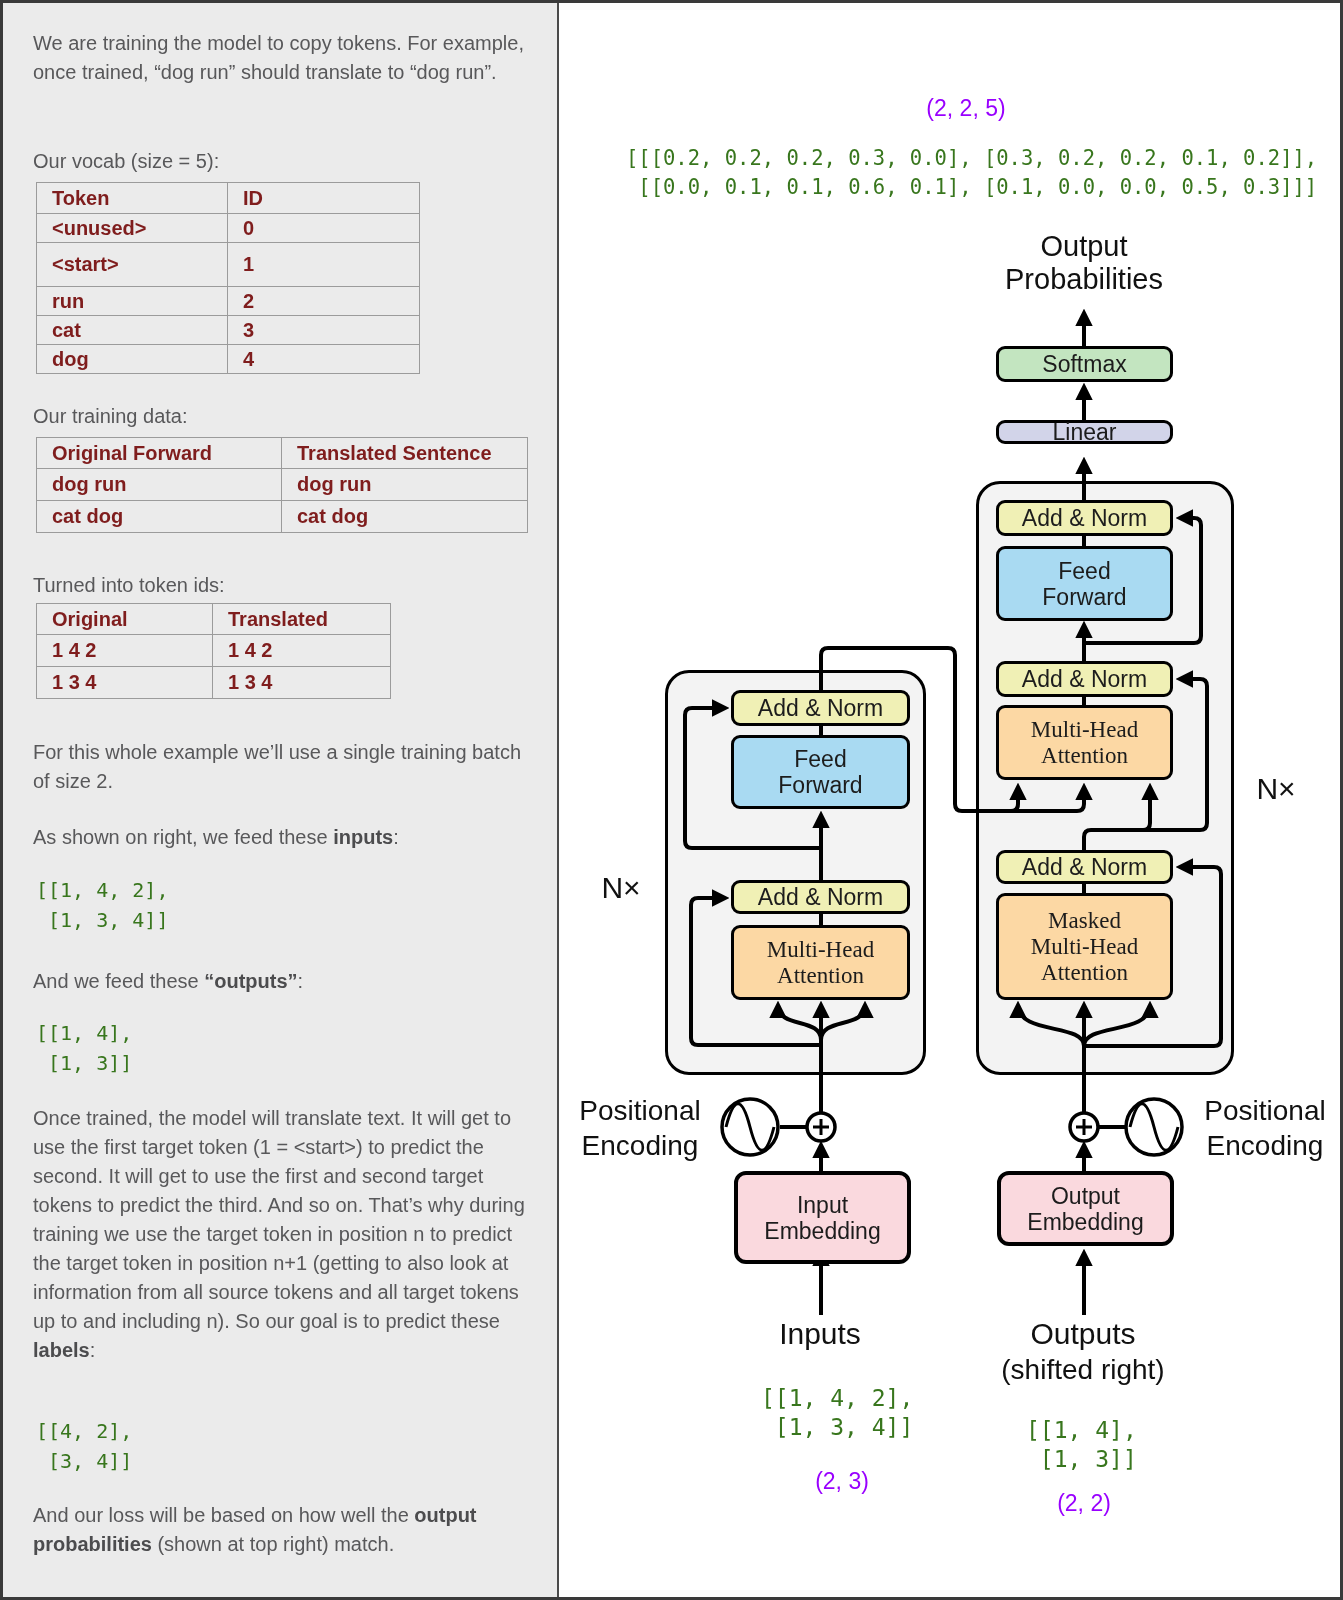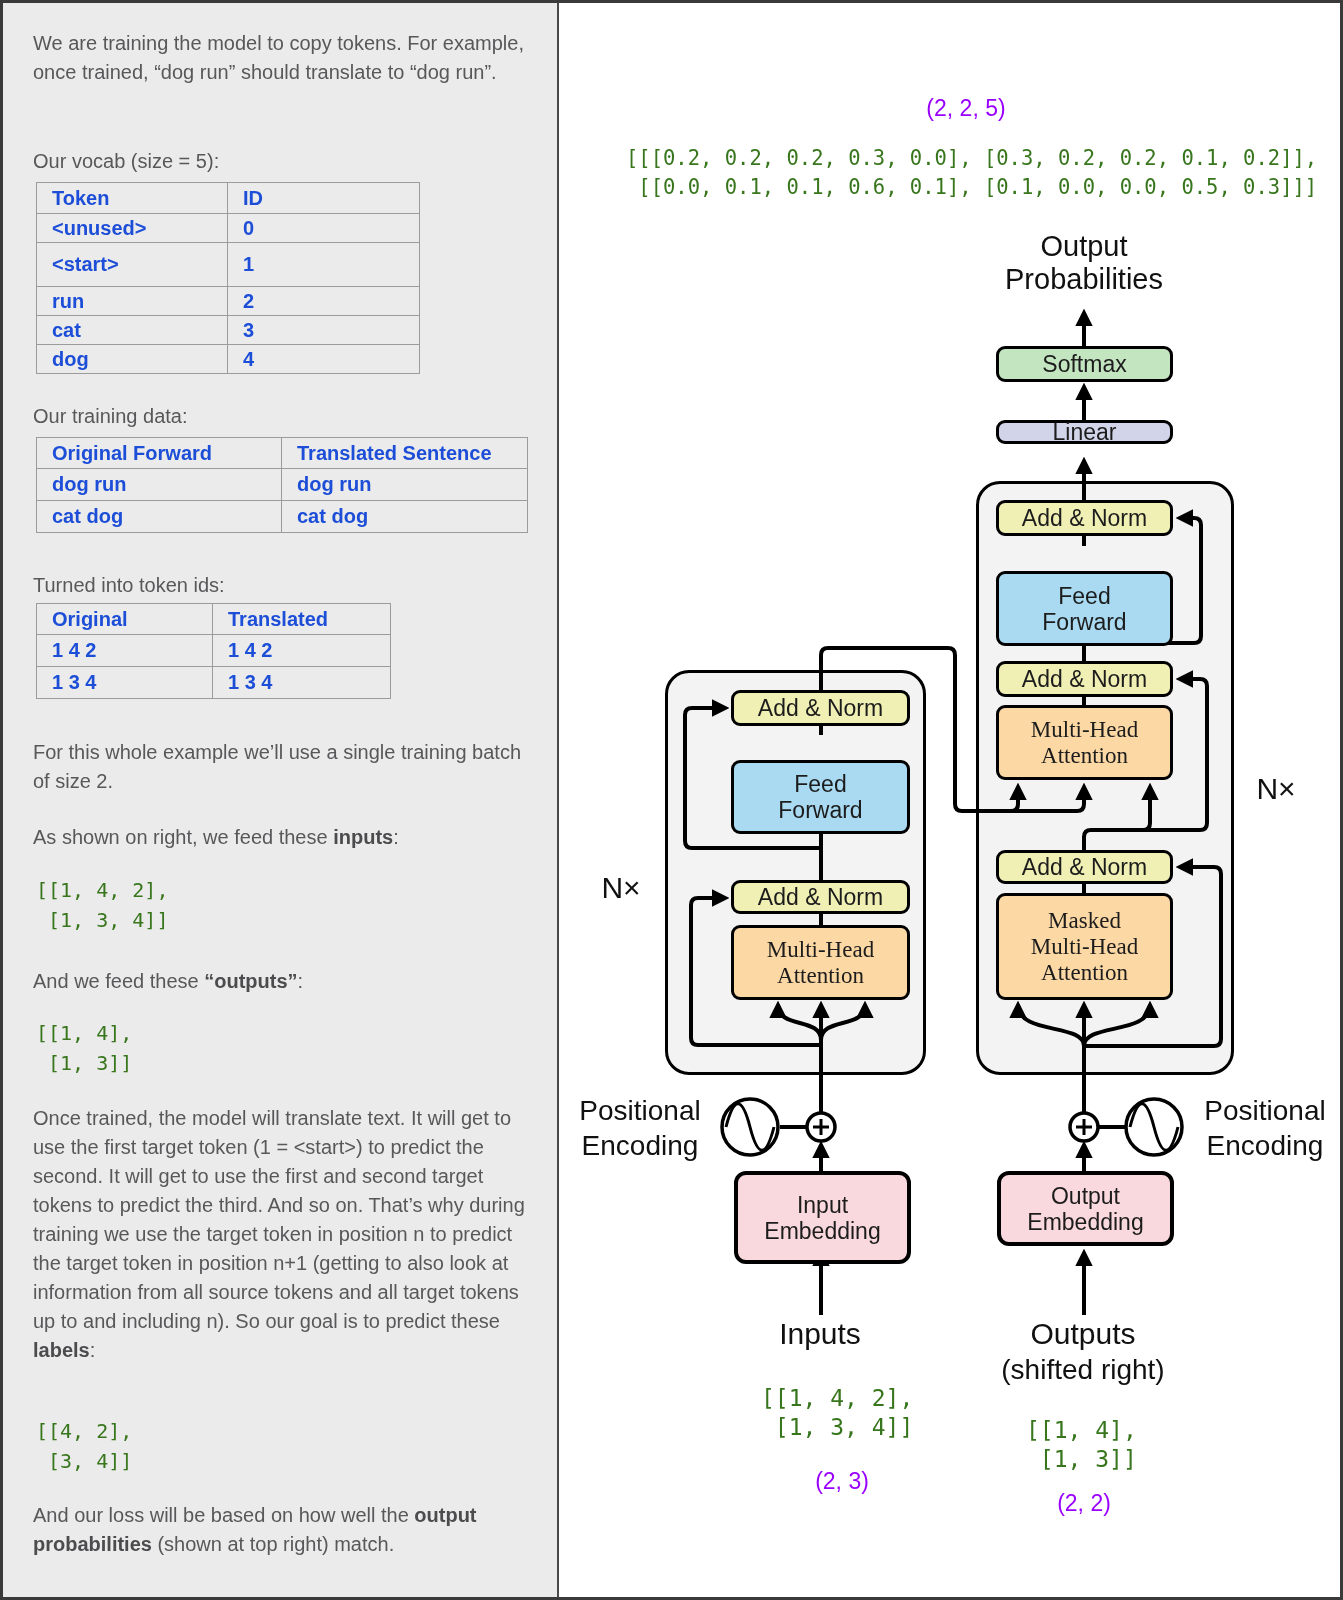--- a/index.html
+++ b/index.html
@@ -16,21 +16,21 @@
   .para{
     position:absolute; left:30px; width:505px;
     font-size:20px; line-height:29px; color:var(--c-text_gray);
   }
   .para b{color:#4c4c4e;}
   .heading{
     position:absolute; left:30px; font-size:20px; color:var(--c-text_gray);
   }
   .ntable{
     position:absolute; left:33px; border-collapse:collapse;
-    font-size:20px; color:#1d4ed8; table-layout:fixed;
+    font-size:20px; color:#7f1d1d; table-layout:fixed;
   }
   .ntable th,.ntable td{
     border:1.5px solid #9b9b9b; padding:0 0 0 15px; text-align:left;
     font-weight:bold; overflow:hidden; white-space:nowrap;
   }
   .ntable th{font-weight:bold;}
   .code{
     position:absolute; font-family:"DejaVu Sans Mono", monospace;
     color:var(--c-code_green); white-space:pre;
   }
@@ -41,21 +41,21 @@
     position:absolute; background:var(--c-container);
     border:3.5px solid #000; border-radius:24px; box-sizing:border-box; z-index:1;
   }
   .dbox{
     position:absolute; border:3px solid #000; border-radius:9px; box-sizing:border-box;
     display:flex; flex-direction:column; align-items:center; justify-content:center;
     font-size:23px; line-height:26px; color:#1c1c1c; z-index:3; text-align:center;
   }
   .dbox.emb{border-width:4px; border-radius:12px;}
   .c-anorm{background:var(--c-add_norm);}
-  .c-ff{background:var(--c-feed_forward);margin-top:25px;}
+  .c-ff{background:var(--c-feed_forward);}
   .c-att{background:var(--c-attention);font-family:Liberation Serif, serif;}
   .c-emb{background:var(--c-embedding);}
   .c-softmax{background:var(--c-softmax);}
   .c-linear{background:var(--c-linear);}
   .dlabel{
     position:absolute; color:#111; text-align:center; z-index:3; line-height:33px;
   }
   .purple{color:var(--c-shape_purple); font-size:23px;}
   .dgreen{
     position:absolute; font-family:"DejaVu Sans Mono", monospace;

